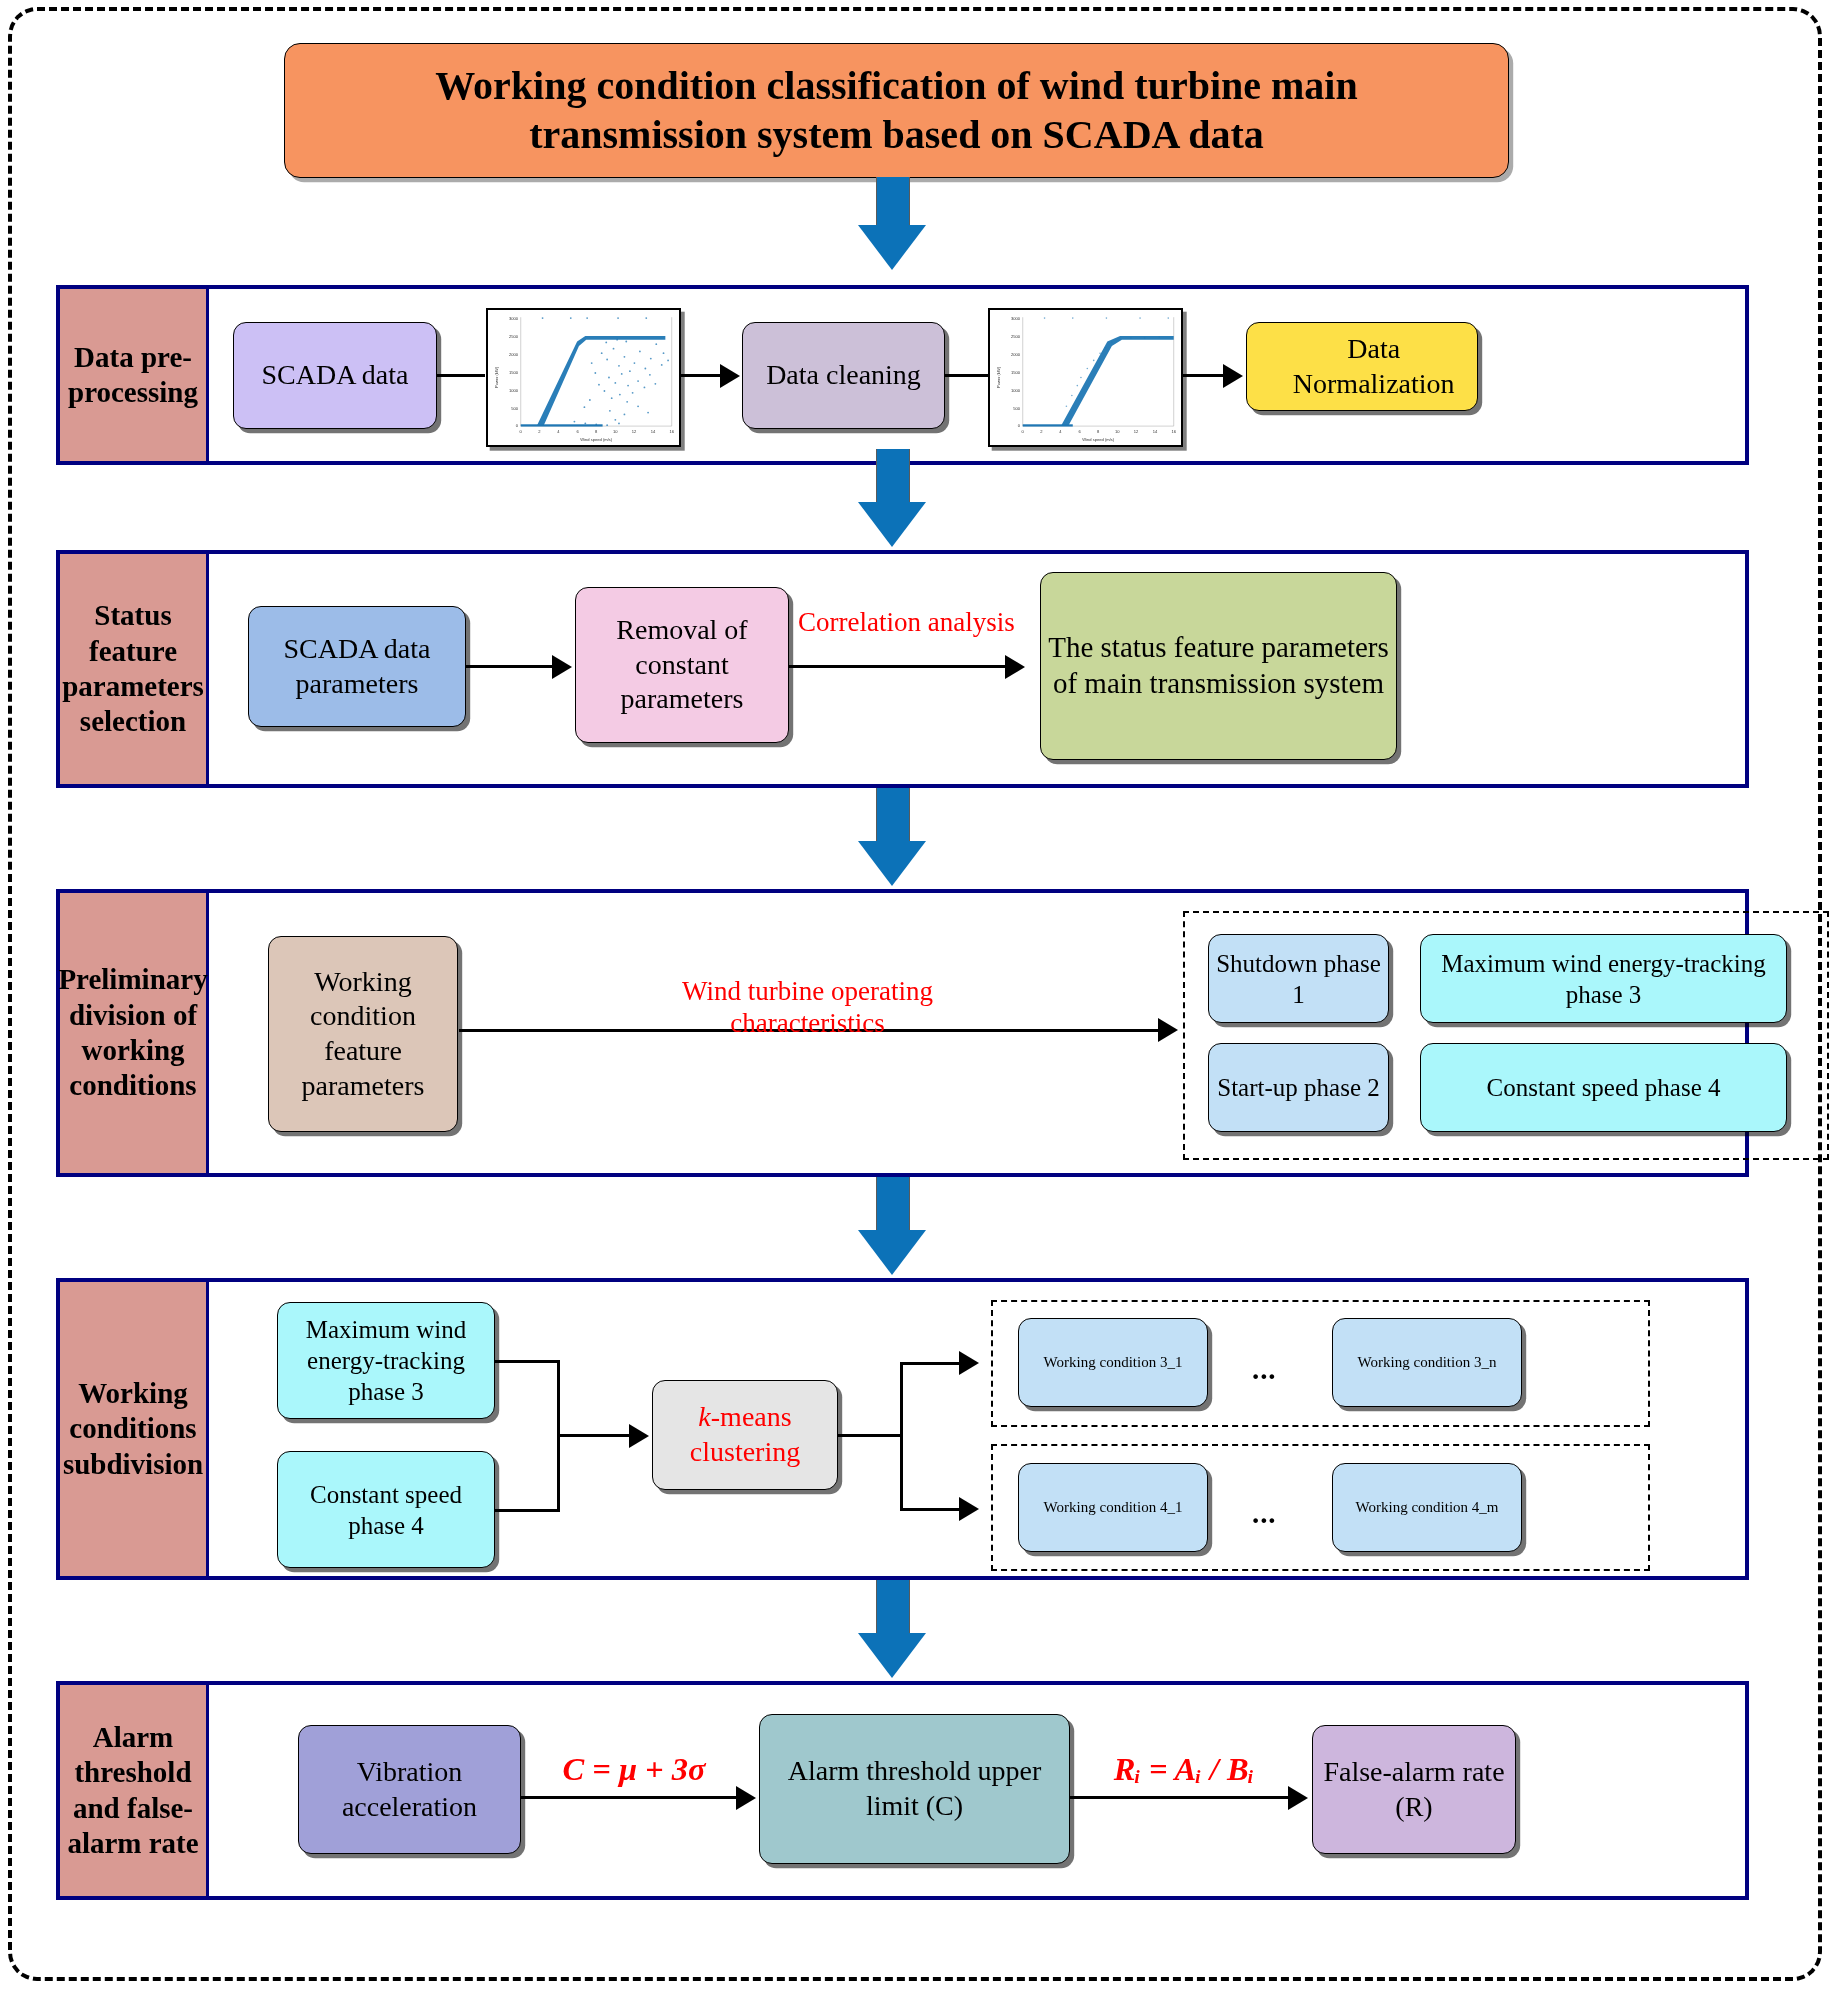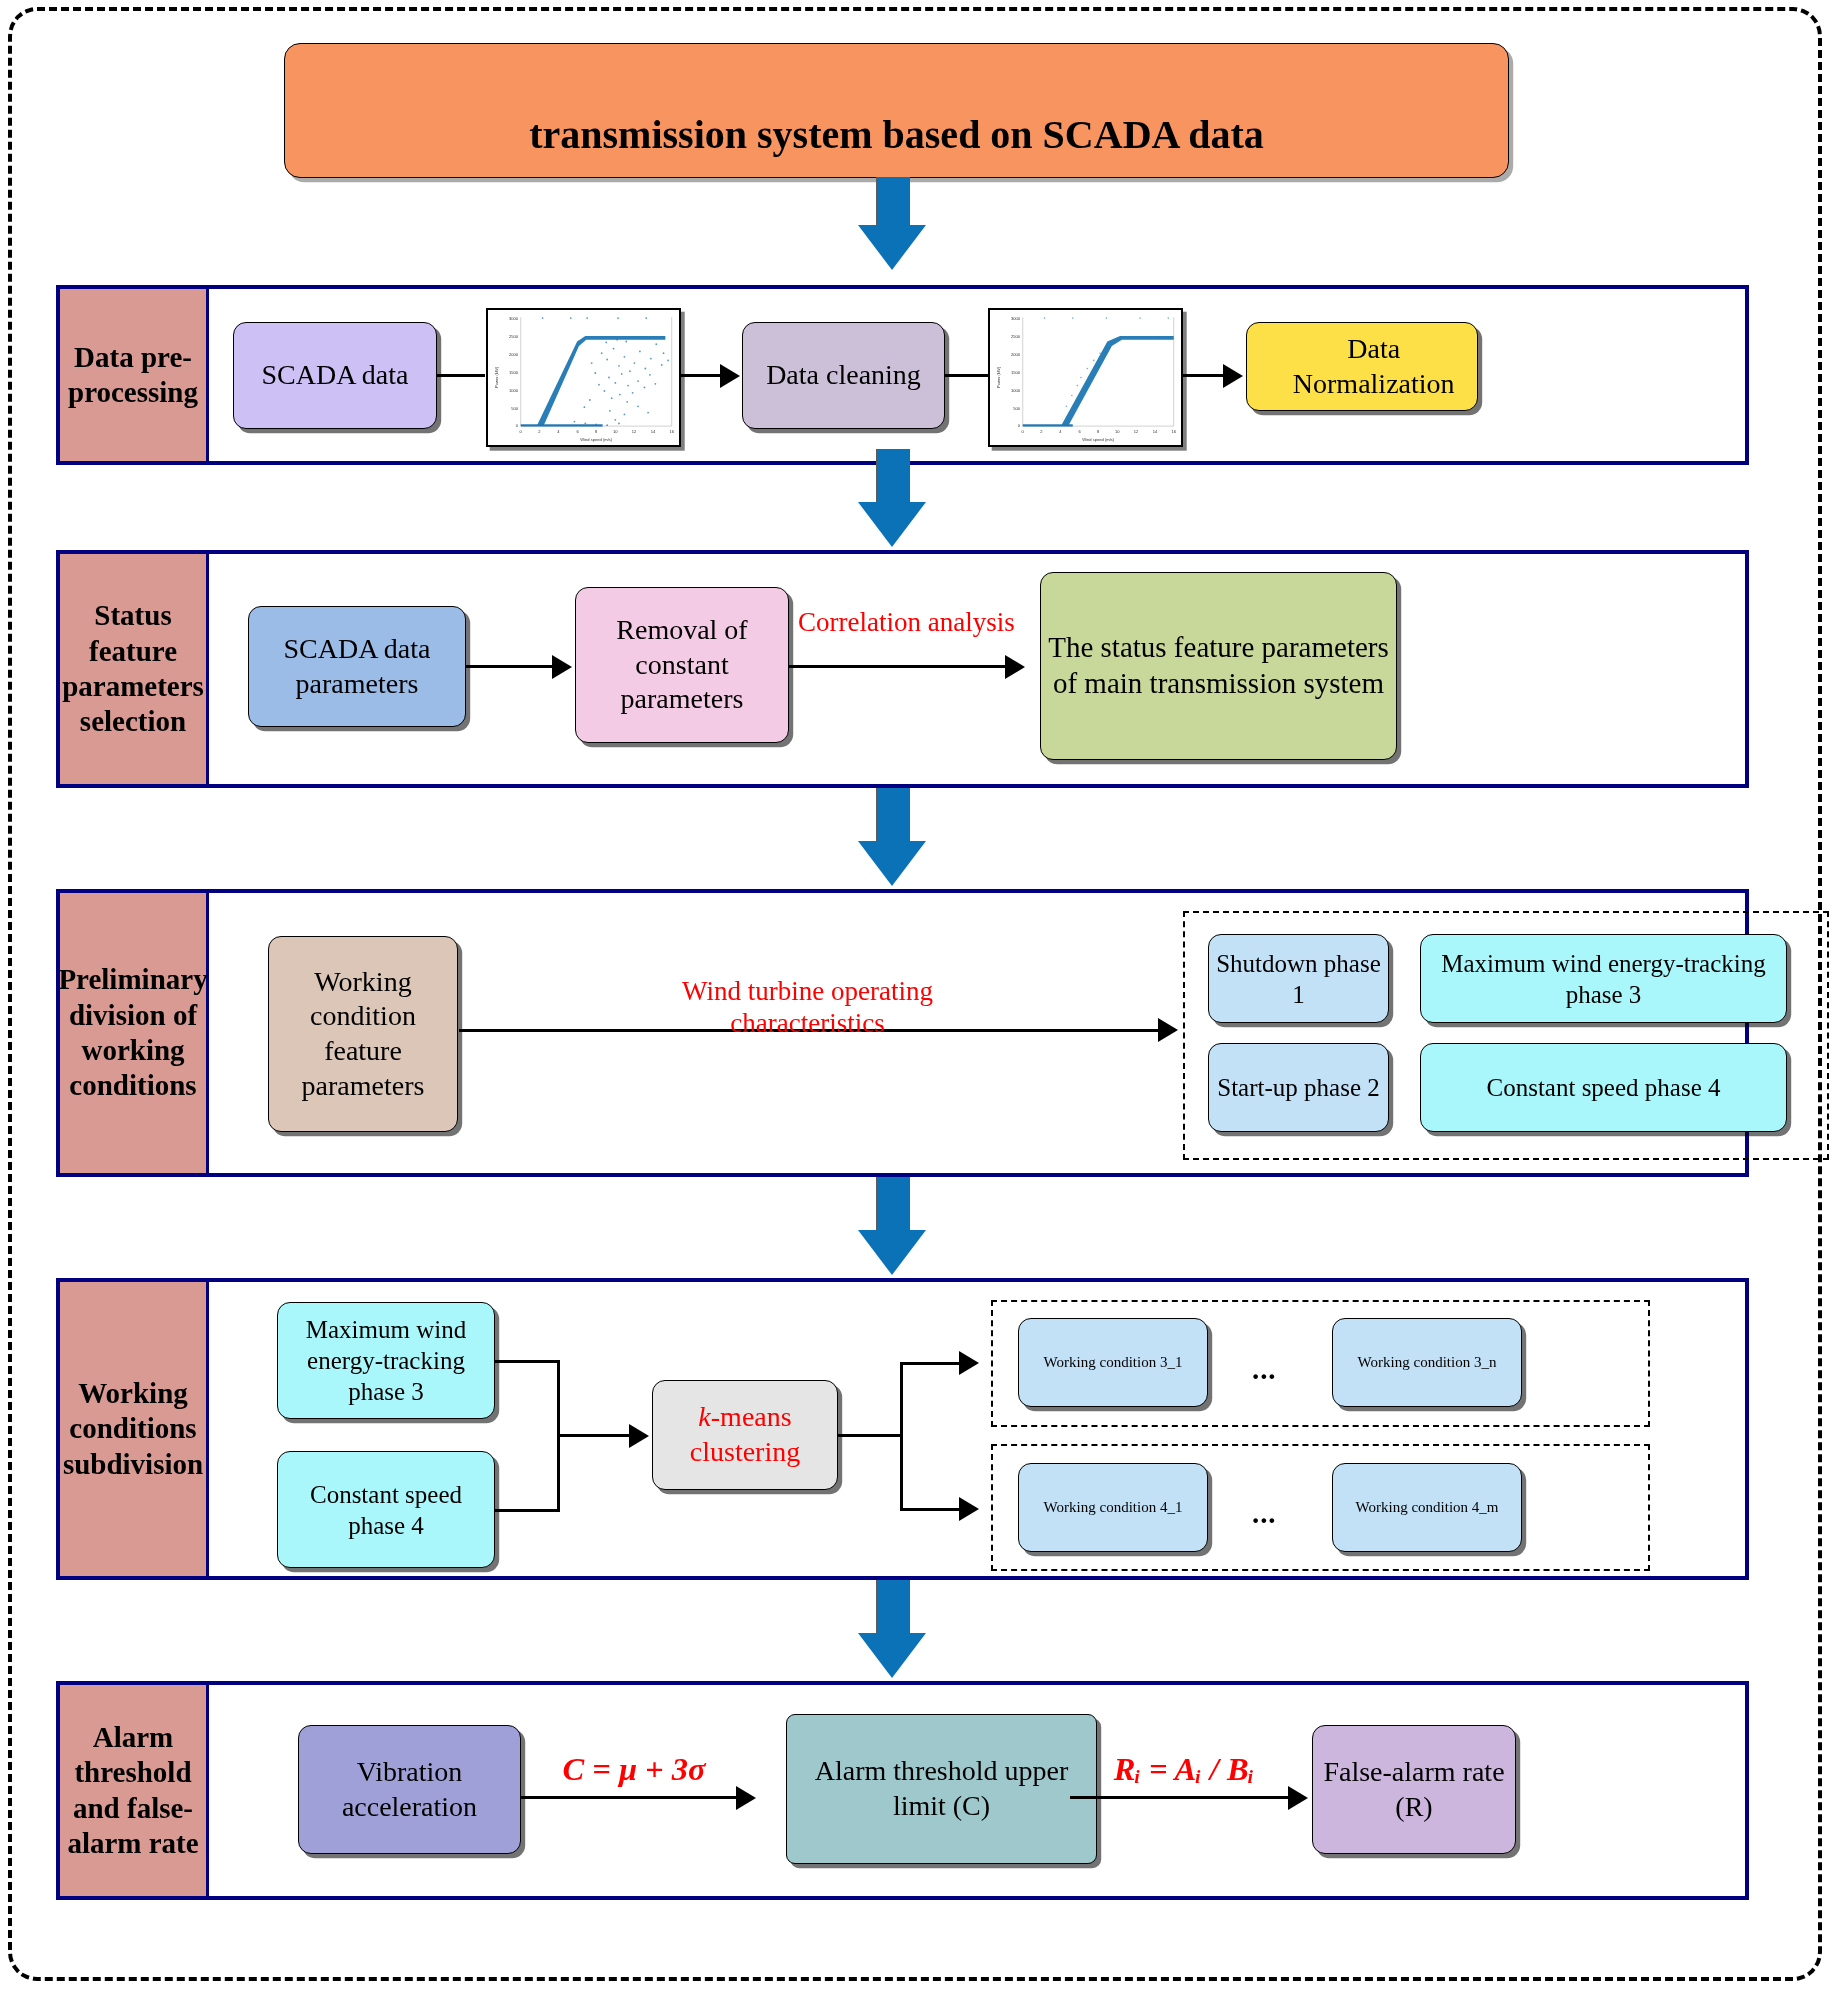--- a/index.html
+++ b/index.html
@@ -103,21 +103,21 @@
   }
 </style>
 </head>
 <body>
 
 <div id="canvas">
   <div id="frame"></div>
 
   <div id="title-banner">
     <div>
-      <br>
+      <span>Working condition classification of wind turbine main</span><br>
       <span>transmission system based on SCADA data</span>
     </div>
   </div>
 
   <div class="bigarrow" style="left:858px;top:177px;height:93px;">
     <div class="shaft" style="height:52px;"></div>
     <div class="head" style="top:48px;"></div>
   </div>
 
   <div class="stage" style="left:56px;top:285px;width:1693px;height:180px;">
@@ -429,21 +429,21 @@
       <div class="node" style="left:89px;top:40px;width:223px;height:129px;background:#a0a0d8;">
         <span>Vibration acceleration</span>
       </div>
 
       <div class="hline" style="left:312px;top:111px;width:218px;"></div>
       <div class="arrowhead" style="left:527px;top:101px;"></div>
       <div class="edge-label math" style="left:332px;top:65px;width:186px;">
         <span>C = μ + 3σ</span>
       </div>
 
-      <div class="node" style="left:577px;top:29px;width:311px;height:150px;background:#9fc8cd;border-radius:9px;">
+      <div class="node" style="left:550px;top:29px;width:311px;height:150px;background:#9fc8cd;">
         <span>Alarm threshold upper limit (C)</span>
       </div>
 
       <div class="hline" style="left:861px;top:111px;width:220px;"></div>
       <div class="arrowhead" style="left:1079px;top:101px;"></div>
       <div class="edge-label math" style="left:882px;top:65px;width:186px;">
         <span>Rᵢ = Aᵢ / Bᵢ</span>
       </div>
 
       <div class="node" style="left:1103px;top:40px;width:204px;height:129px;background:#cdb6dd;">

